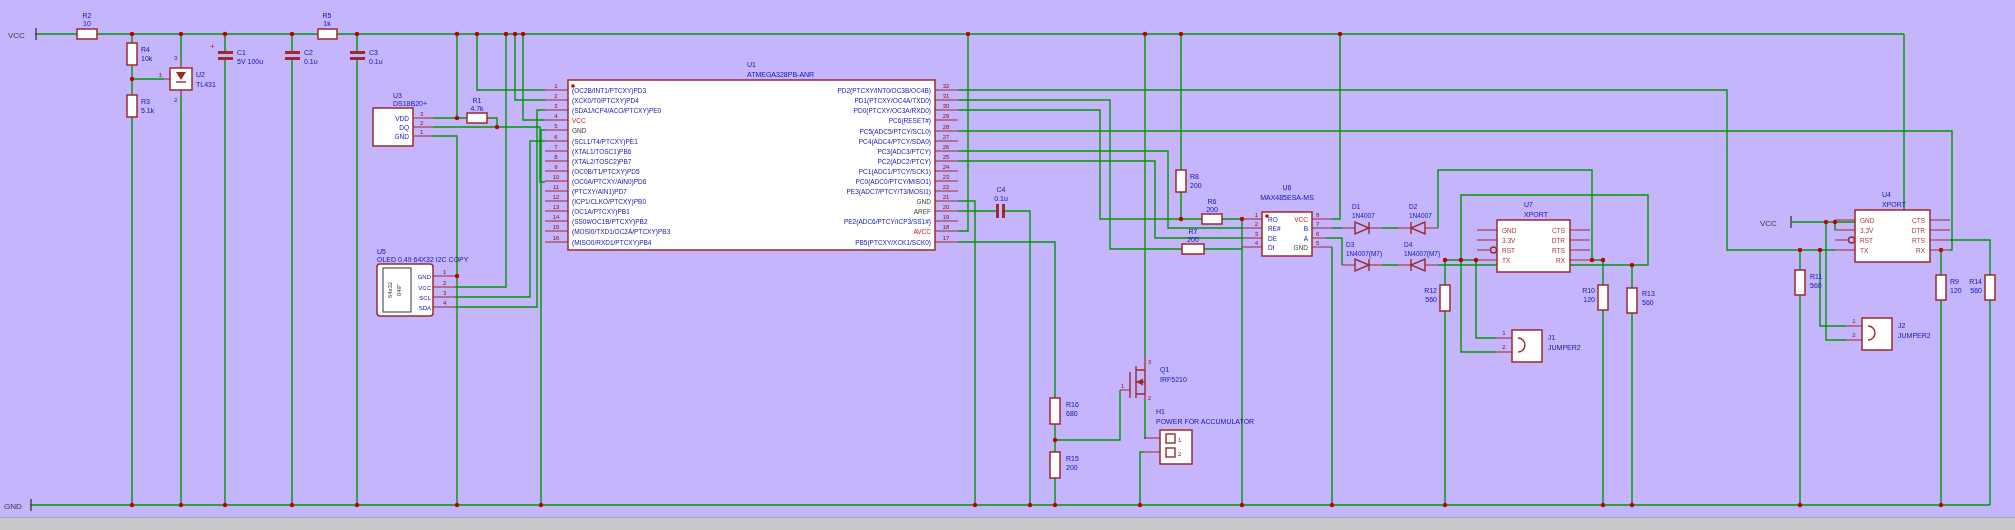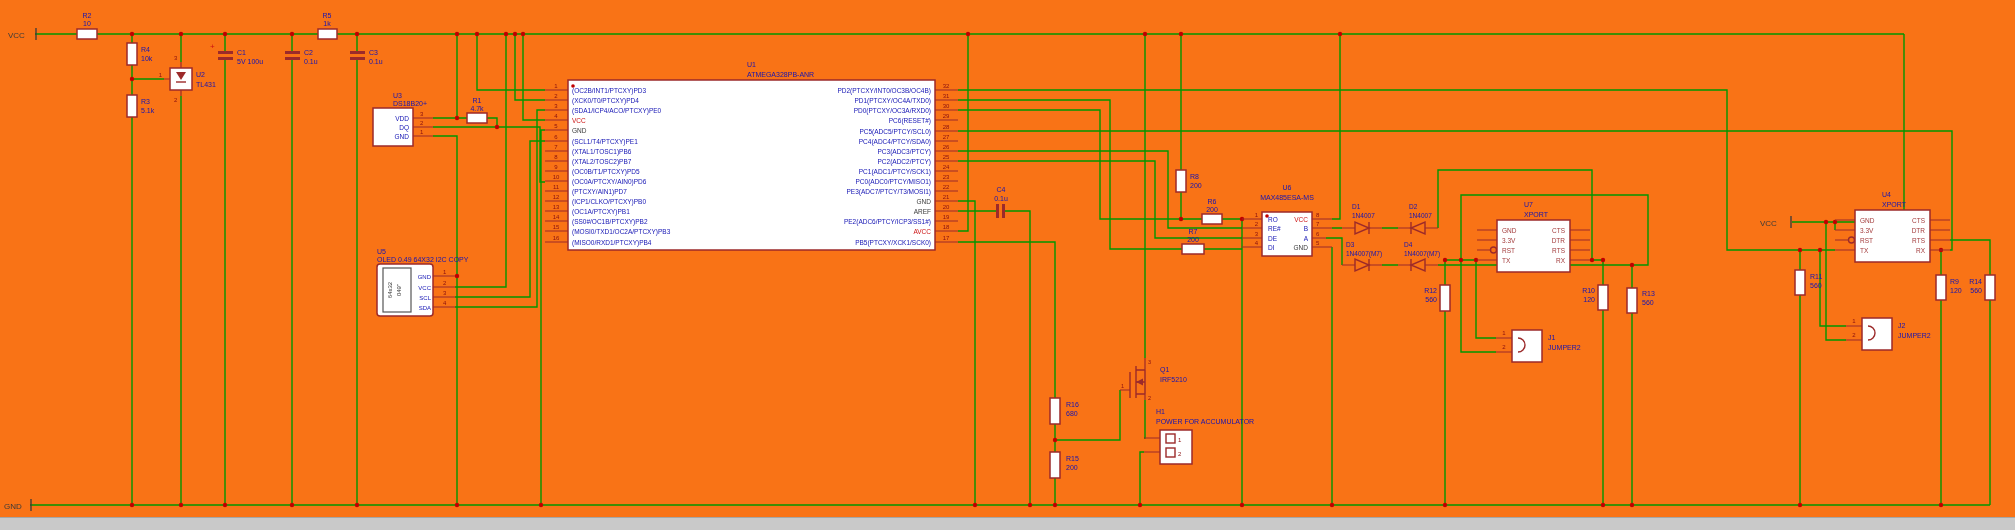--- a/index.html
+++ b/index.html
@@ -1,16 +1,16 @@
 <!DOCTYPE html>
 <html><head>
 <meta charset="utf-8">
 <style>
   html,body{margin:0;padding:0;background:#fff;}
-  .stage{position:relative;width:2015px;height:530px;background:#f97316;overflow:hidden;
+  .stage{position:relative;width:2015px;height:530px;background:#c4b5fd;overflow:hidden;
          font-family:"Liberation Sans",sans-serif;}
   svg{display:block;font-family:"Liberation Sans",sans-serif;}
   .wire{stroke:#009600;stroke-width:1.4;fill:none;}
   .pin{stroke:#9c2a2a;stroke-width:1.2;fill:none;}
   .body{stroke:#9c2a2a;stroke-width:1.5;fill:#ffffff;}
   .sym{stroke:#9c2a2a;stroke-width:1.4;fill:none;}
   .symfill{fill:#9c2a2a;stroke:none;}
   .disp{stroke:#555;stroke-width:1.2;fill:#fff;}
   .jdot{fill:#c00000;stroke:none;}
   text{user-select:none;}

